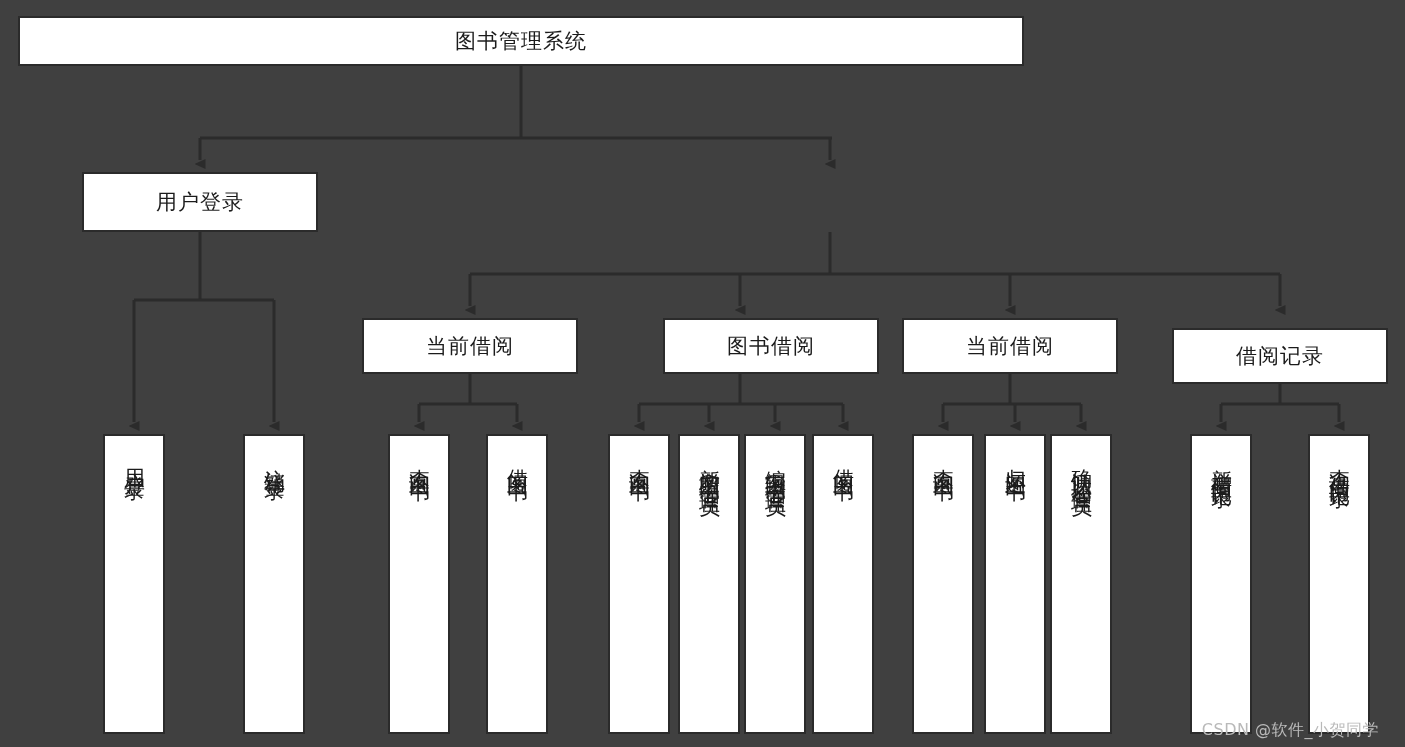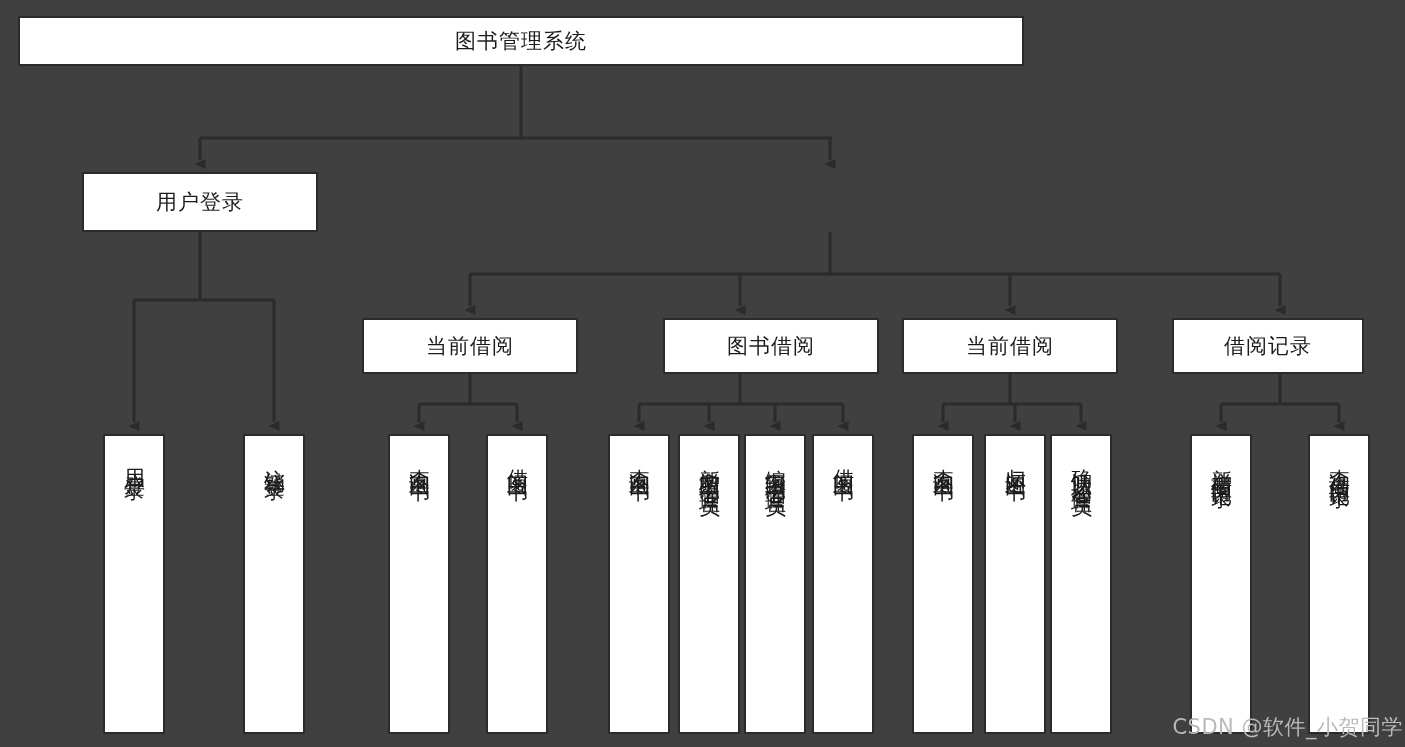--- a/index.html
+++ b/index.html
@@ -50,23 +50,23 @@
   .node.v .lbl{
     writing-mode:vertical-rl;
     text-orientation:upright;
     font-size:21px;
     letter-spacing:4px;
     line-height:1.1;
     white-space:nowrap;
   }
   .watermark{
     position:absolute;
-    right:2px;
+    right:26px;
     bottom:6px;
-    font-size:21px;
+    font-size:16px;
     color:#b9b9b9;
     letter-spacing:0.5px;
     z-index:5;
     white-space:nowrap;
   }
 </style>
 </head>
 <body>
 
 <div id="stage">
@@ -131,21 +131,21 @@
 
   <div class="node h" style="left: 362px; top: 318px; width: 216px; height: 56px;">
     <span class="lbl">当前借阅</span>
   </div>
   <div class="node h" style="left: 663px; top: 318px; width: 216px; height: 56px;">
     <span class="lbl">图书借阅</span>
   </div>
   <div class="node h" style="left: 902px; top: 318px; width: 216px; height: 56px;">
     <span class="lbl">当前借阅</span>
   </div>
-  <div class="node h" style="left: 1172px; top: 318px; width: 192px; height: 56px;">
+  <div class="node h" style="left: 1172px; top: 328px; width: 216px; height: 56px;">
     <span class="lbl">借阅记录</span>
   </div>
 
   <div class="node v" style="left: 103px; top: 434px; width: 62px; height: 300px;">
     <span class="lbl">用户登录</span>
   </div>
   <div class="node v" style="left: 243px; top: 434px; width: 62px; height: 300px;">
     <span class="lbl">注销登录</span>
   </div>
   <div class="node v" style="left: 388px; top: 434px; width: 62px; height: 300px;">

